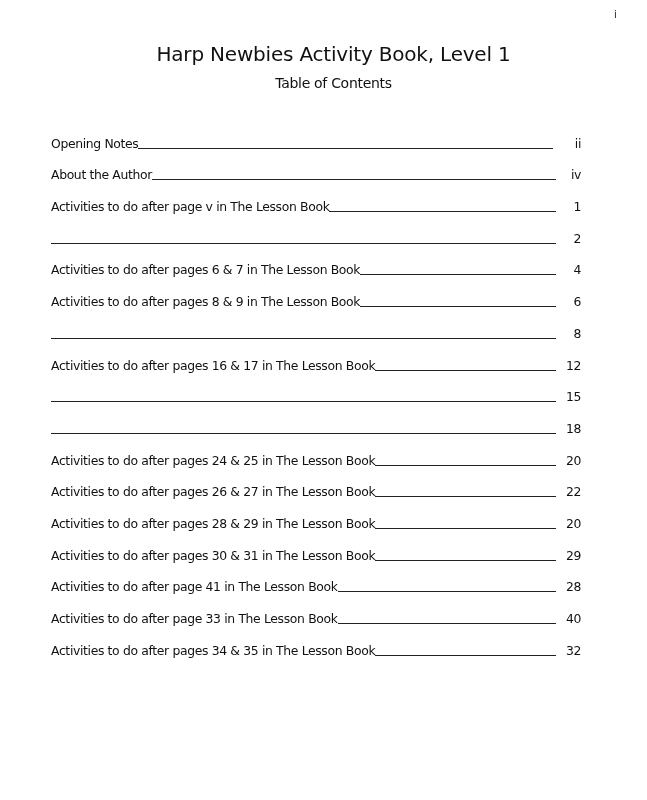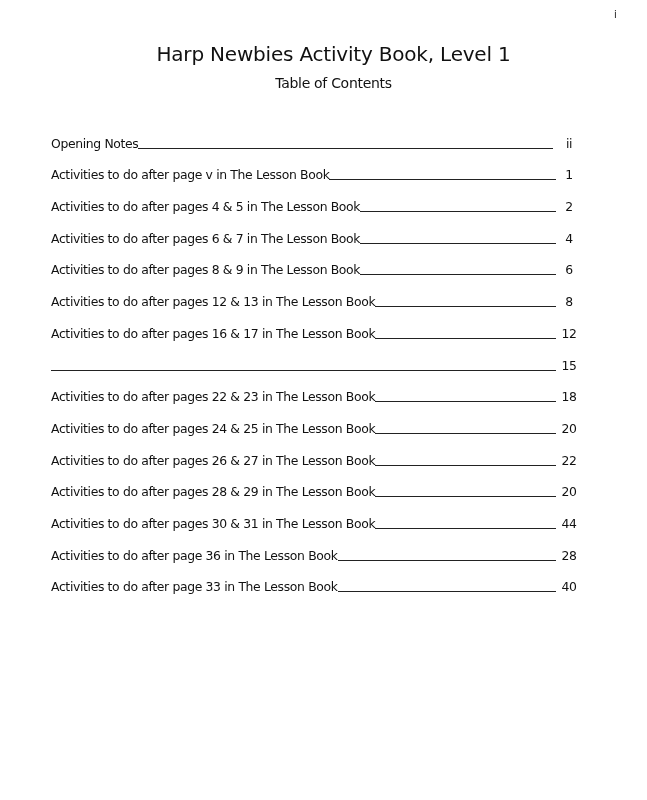--- a/index.html
+++ b/index.html
@@ -66,21 +66,21 @@
     .toc-leader {
       flex: 1 1 auto;
       border-bottom: 1.2px solid #222;
       margin-bottom: 3px;
       height: 1px;
       min-width: 10px;
     }
     .toc-page {
       flex: 0 0 24px;
       line-height: 16px;
-      text-align: center;
+      text-align: right;
       padding-left: 1px;
     }
     .toc-page.roman-gap {
       padding-left: 4px;
     }
   </style>
 </head>
 <body>
 
 <div class="page-number">i</div>
@@ -88,55 +88,57 @@
 <h1 class="title" style="margin:0;font-weight:normal;">Harp Newbies Activity Book, Level 1</h1>
 <h2 class="subtitle" style="margin:0;font-weight:normal;">Table of Contents</h2>
 
 <ul class="toc">
   <li class="toc-row">
     <span class="toc-label">Opening Notes</span>
     <span class="toc-leader"></span>
     <span class="toc-page roman-gap">ii</span>
   </li>
   <li class="toc-row">
+    <span class="toc-label">About the Author</span>
+    <span class="toc-leader"></span>
+    <span class="toc-page">iv</span>
+  </li>
+  <li class="toc-row">
     <span class="toc-label">Activities to do after page v in The Lesson Book</span>
     <span class="toc-leader"></span>
     <span class="toc-page">1</span>
   </li>
   <li class="toc-row">
-    <span class="toc-label">Activities to do after pages 4 &amp; 5 in The Lesson Book</span>
     <span class="toc-leader"></span>
     <span class="toc-page">2</span>
   </li>
   <li class="toc-row">
     <span class="toc-label">Activities to do after pages 6 &amp; 7 in The Lesson Book</span>
     <span class="toc-leader"></span>
     <span class="toc-page">4</span>
   </li>
   <li class="toc-row">
     <span class="toc-label">Activities to do after pages 8 &amp; 9 in The Lesson Book</span>
     <span class="toc-leader"></span>
     <span class="toc-page">6</span>
   </li>
   <li class="toc-row">
-    <span class="toc-label">Activities to do after pages 12 &amp; 13 in The Lesson Book</span>
     <span class="toc-leader"></span>
     <span class="toc-page">8</span>
   </li>
   <li class="toc-row">
     <span class="toc-label">Activities to do after pages 16 &amp; 17 in The Lesson Book</span>
     <span class="toc-leader"></span>
     <span class="toc-page">12</span>
   </li>
   <li class="toc-row">
     <span class="toc-leader"></span>
     <span class="toc-page">15</span>
   </li>
   <li class="toc-row">
-    <span class="toc-label">Activities to do after pages 22 &amp; 23 in The Lesson Book</span>
     <span class="toc-leader"></span>
     <span class="toc-page">18</span>
   </li>
   <li class="toc-row">
     <span class="toc-label">Activities to do after pages 24 &amp; 25 in The Lesson Book</span>
     <span class="toc-leader"></span>
     <span class="toc-page">20</span>
   </li>
   <li class="toc-row">
     <span class="toc-label">Activities to do after pages 26 &amp; 27 in The Lesson Book</span>
@@ -144,25 +146,30 @@
     <span class="toc-page">22</span>
   </li>
   <li class="toc-row">
     <span class="toc-label">Activities to do after pages 28 &amp; 29 in The Lesson Book</span>
     <span class="toc-leader"></span>
     <span class="toc-page">20</span>
   </li>
   <li class="toc-row">
     <span class="toc-label">Activities to do after pages 30 &amp; 31 in The Lesson Book</span>
     <span class="toc-leader"></span>
-    <span class="toc-page">44</span>
+    <span class="toc-page">29</span>
   </li>
   <li class="toc-row">
-    <span class="toc-label">Activities to do after page 36 in The Lesson Book</span>
+    <span class="toc-label">Activities to do after page 41 in The Lesson Book</span>
     <span class="toc-leader"></span>
     <span class="toc-page">28</span>
   </li>
   <li class="toc-row">
     <span class="toc-label">Activities to do after page 33 in The Lesson Book</span>
     <span class="toc-leader"></span>
     <span class="toc-page">40</span>
   </li>
+  <li class="toc-row">
+    <span class="toc-label">Activities to do after pages 34 &amp; 35 in The Lesson Book</span>
+    <span class="toc-leader"></span>
+    <span class="toc-page">32</span>
+  </li>
 </ul>
 
 </body></html>

